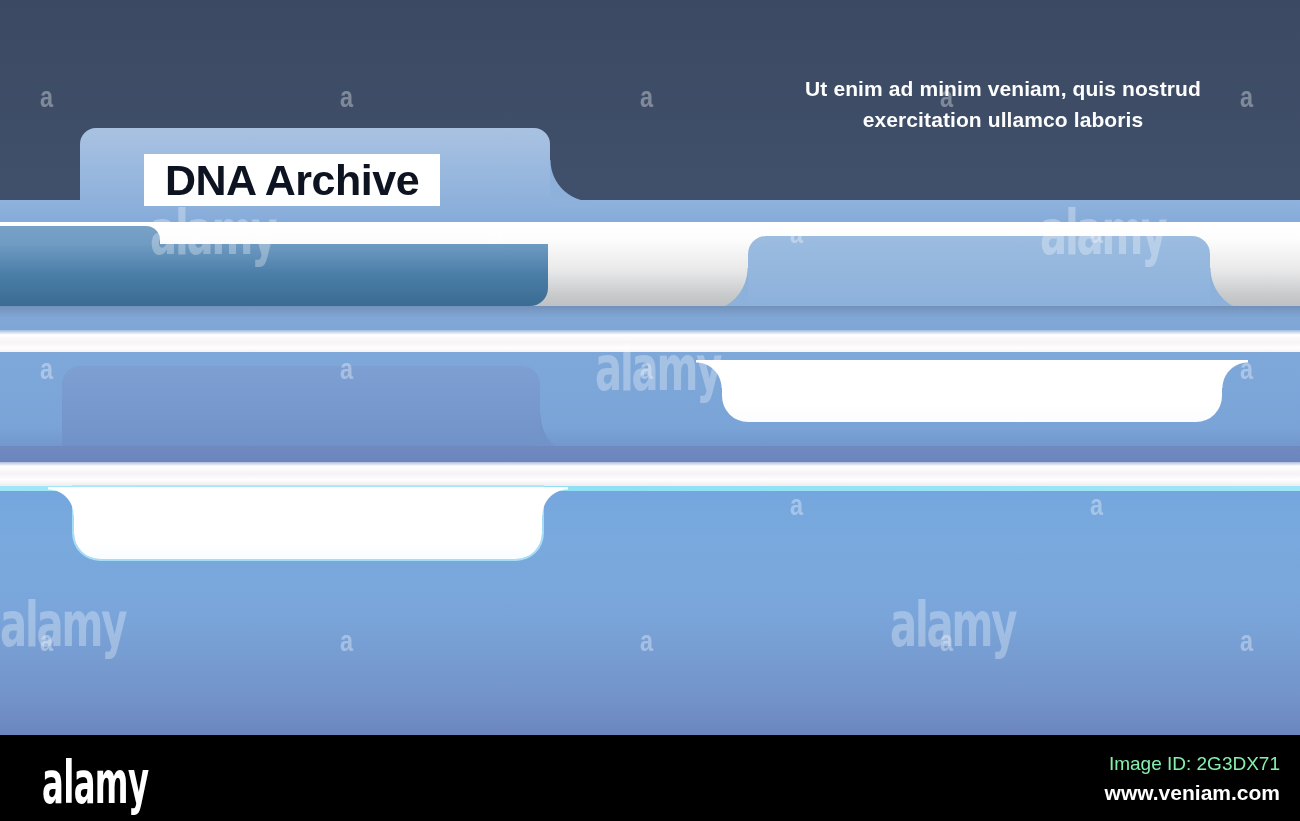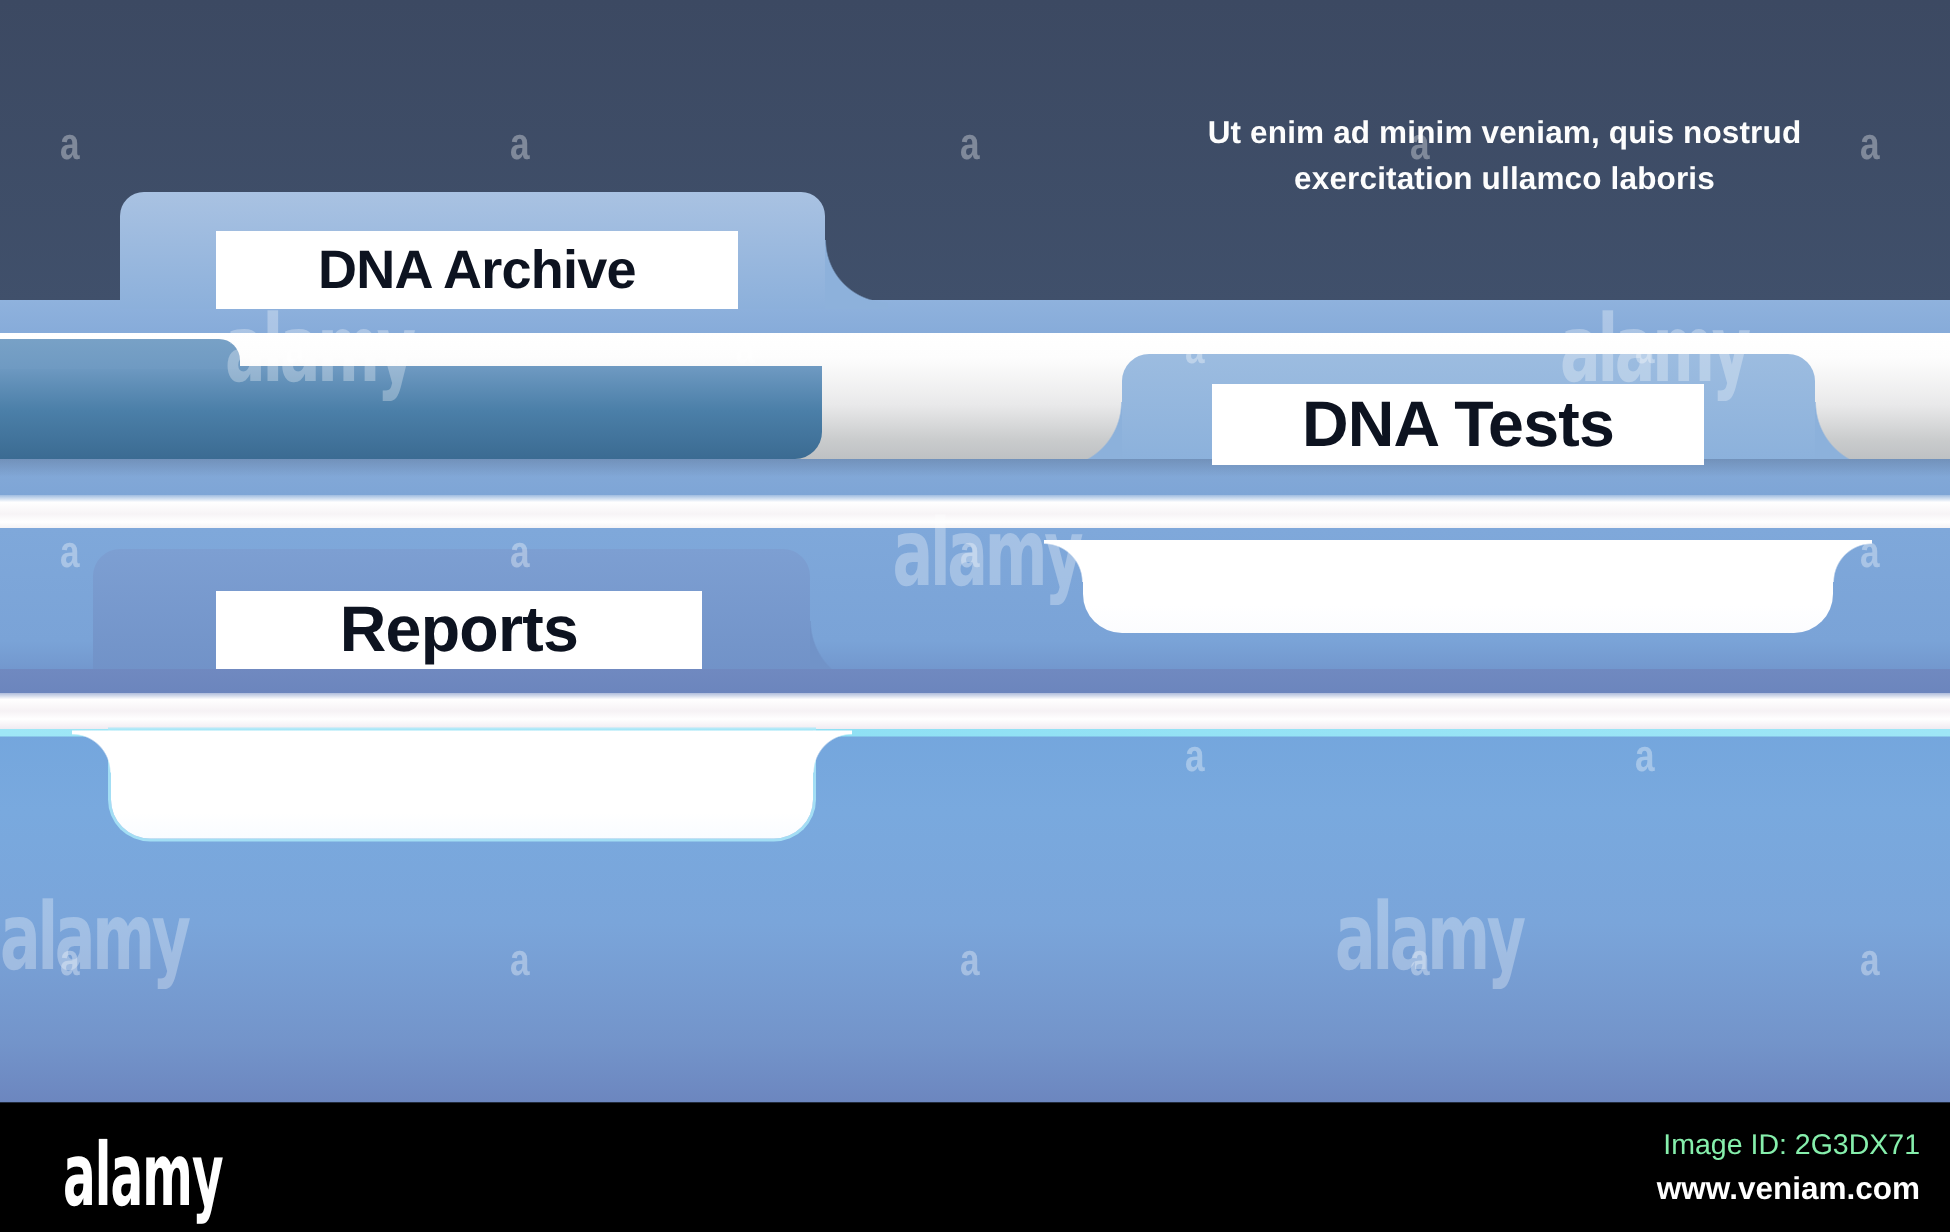--- a/index.html
+++ b/index.html
@@ -175,21 +175,21 @@
   
   .label-plate{
     position:absolute;
     background:#ffffff;
     display:flex;align-items:center;justify-content:center;
     color:#0d1320;
     font-weight:700;
     letter-spacing:-.5px;
     white-space:nowrap;
   }
-  .plate-archive{left:144px;top:154px;width:348px;height:52px;font-size:36px;}
+  .plate-archive{left:144px;top:154px;width:296px;height:52px;font-size:43px;}
   .plate-tests  {left:808px;top:256px;width:328px;height:54px;font-size:43px;}
   .plate-reports{left:144px;top:394px;width:324px;height:52px;font-size:43px;}
 
   
   .caption{
     position:absolute;right:82px;top:74px;width:430px;
     text-align:center;
     color:#fdfdfd;
     font-size:21px;
     font-weight:700;
@@ -257,27 +257,21 @@
     <div class="band stripes-b"></div>
 
     <div class="band row4-sheet"></div>
     <div class="row4-cyan"></div>
     <div class="row4-blank"></div>
 
     <div class="label-plate plate-archive">
       <span>DNA Archive</span>
     </div>
 
-    <div class="label-plate plate-tests">
-      <span>DNA Tests</span>
-    </div>
-
-    <div class="label-plate plate-reports">
-      <span>Reports</span>
-    </div>
+
 
     <div class="caption">Ut enim ad minim veniam, quis nostrud exercitation ullamco laboris</div>
 
     <div id="wm-layer">
         <div class="wm wm-big" style="left: 150px; top: 196px;">alamy</div>
         <div class="wm wm-big" style="left: 595px; top: 332px;">alamy</div>
         <div class="wm wm-big" style="left: 1040px; top: 196px;">alamy</div>
         <div class="wm wm-big" style="left: 0px; top: 588px;">alamy</div>
         <div class="wm wm-big" style="left: 890px; top: 588px;">alamy</div>
         <div class="wm wm-small" style="left: 40px; top: 80px;">a</div>

